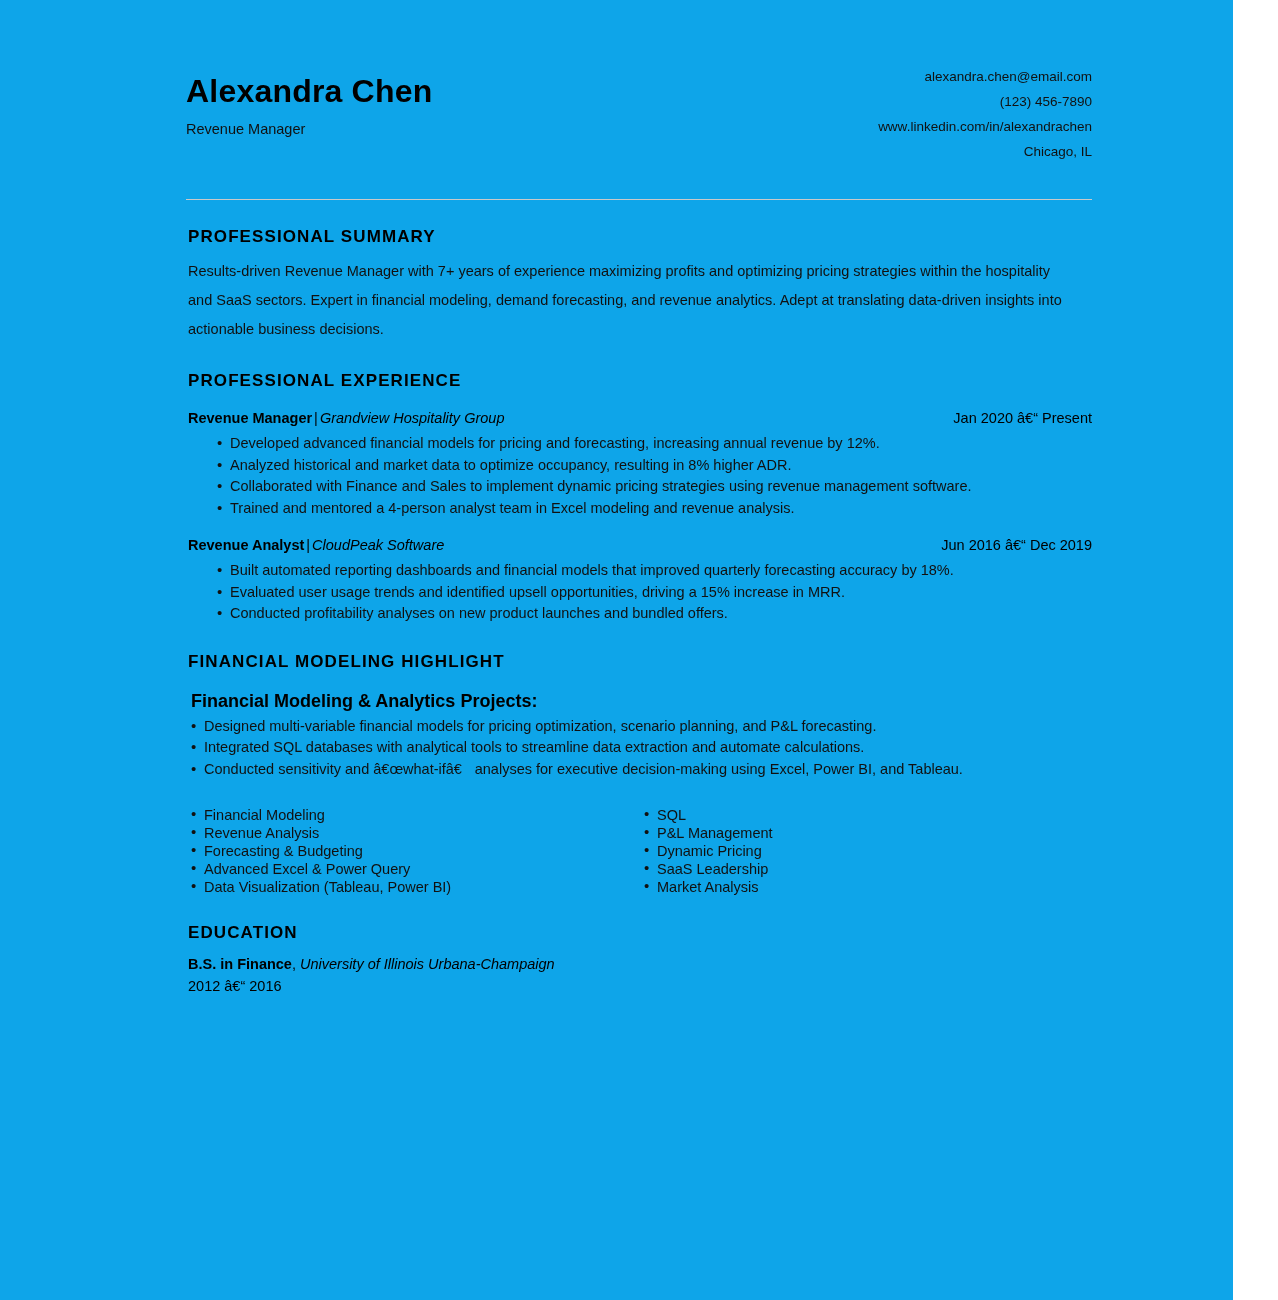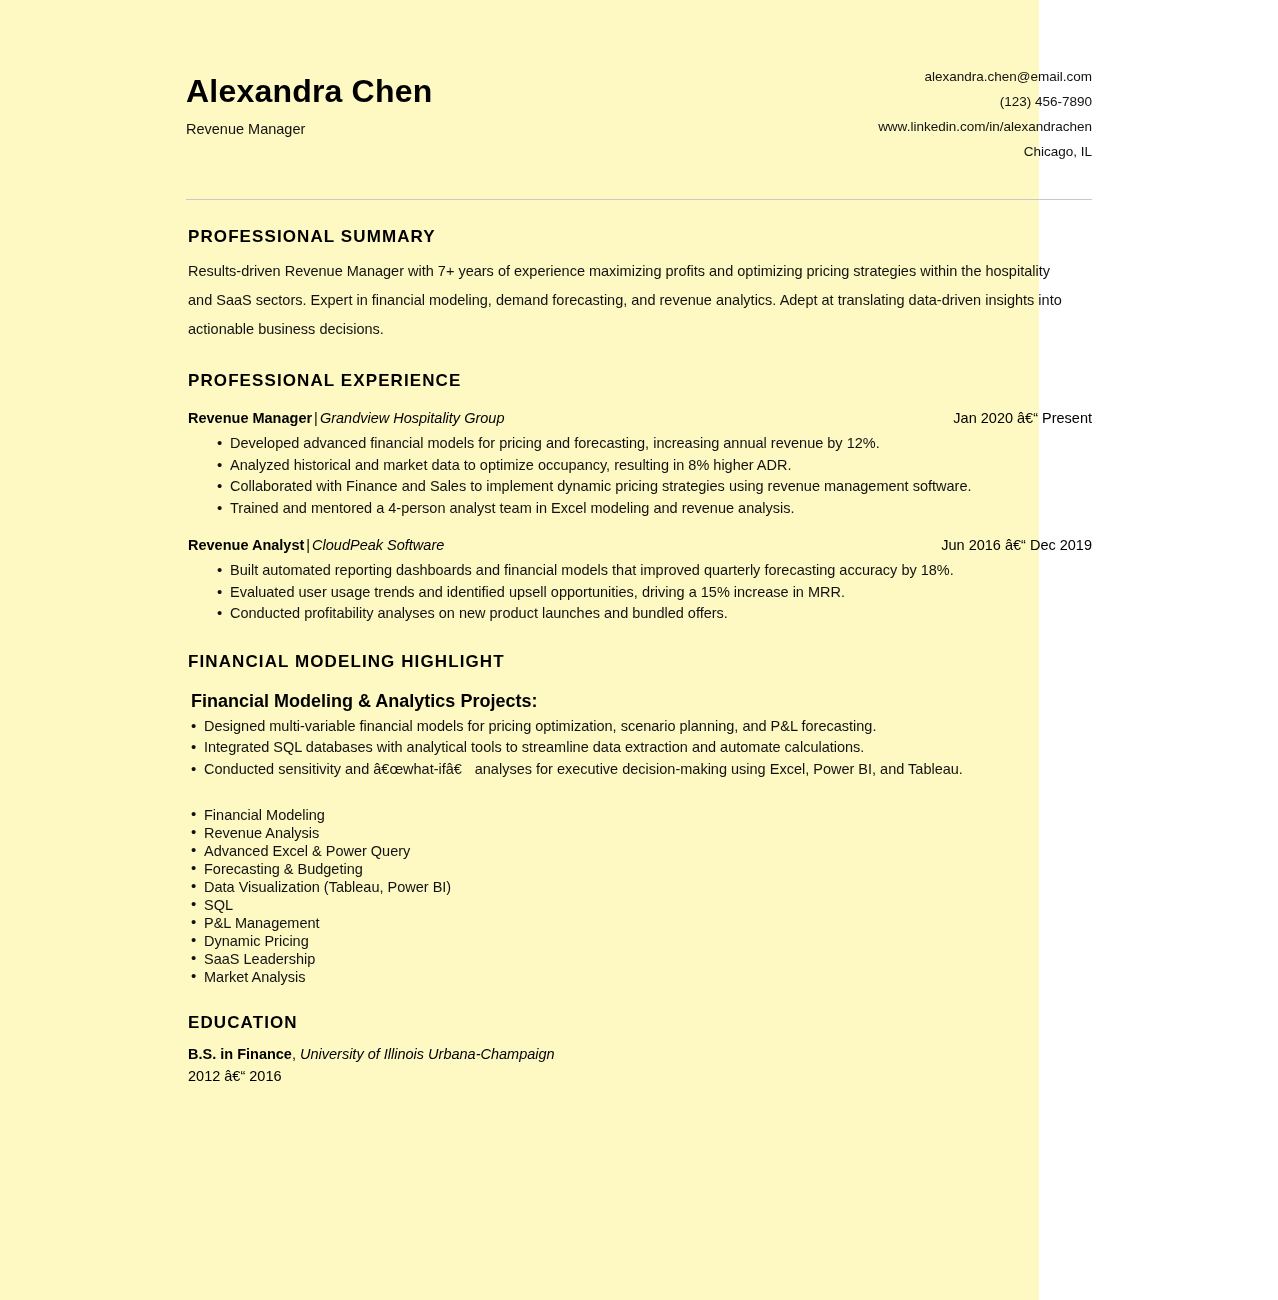--- a/index.html
+++ b/index.html
@@ -9,23 +9,23 @@
   }
   body {
     width: 1278px;
     height: 1300px;
     font-family: "Liberation Sans", sans-serif;
     color: #000000;
     -webkit-font-smoothing: antialiased;
   }
   .page {
     position: relative;
-    width: 1039px;
+    width: 1233px;
     height: 1300px;
-    background: #fef9c3;
+    background: #0ea5e9;
     box-sizing: border-box;
   }
   .sheet {
     position: absolute;
     left: 186px;
     top: 0;
     width: 906px;
   }
 
   
@@ -133,21 +133,20 @@
     margin: 17px 0 3px 5px;
     color: #000;
   }
   ul.bullets.tight li { padding-left: 18px; }
   ul.bullets.tight li::before { left: 5px; }
 
   
   .skills-grid {
     display: flex;
     margin-top: 0;
-    flex-direction: column;
   }
   .skills-col { width: 453px; }
   ul.skills {
     list-style: none;
     margin: 0;
     padding: 0;
   }
   ul.skills li {
     position: relative;
     font-size: 14.5px;
@@ -248,22 +247,22 @@
         <li>Conducted sensitivity and â€œwhat-ifâ€ analyses for executive decision-making using Excel, Power BI, and Tableau.</li>
       </ul>
     </div>
 
     <div class="section">
       <div class="skills-grid">
         <div class="skills-col">
           <ul class="skills">
             <li>Financial Modeling</li>
             <li>Revenue Analysis</li>
+            <li>Forecasting &amp; Budgeting</li>
             <li>Advanced Excel &amp; Power Query</li>
-            <li>Forecasting &amp; Budgeting</li>
             <li>Data Visualization (Tableau, Power BI)</li>
           </ul>
         </div>
         <div class="skills-col">
           <ul class="skills">
             <li>SQL</li>
             <li>P&amp;L Management</li>
             <li>Dynamic Pricing</li>
             <li>SaaS Leadership</li>
             <li>Market Analysis</li>

